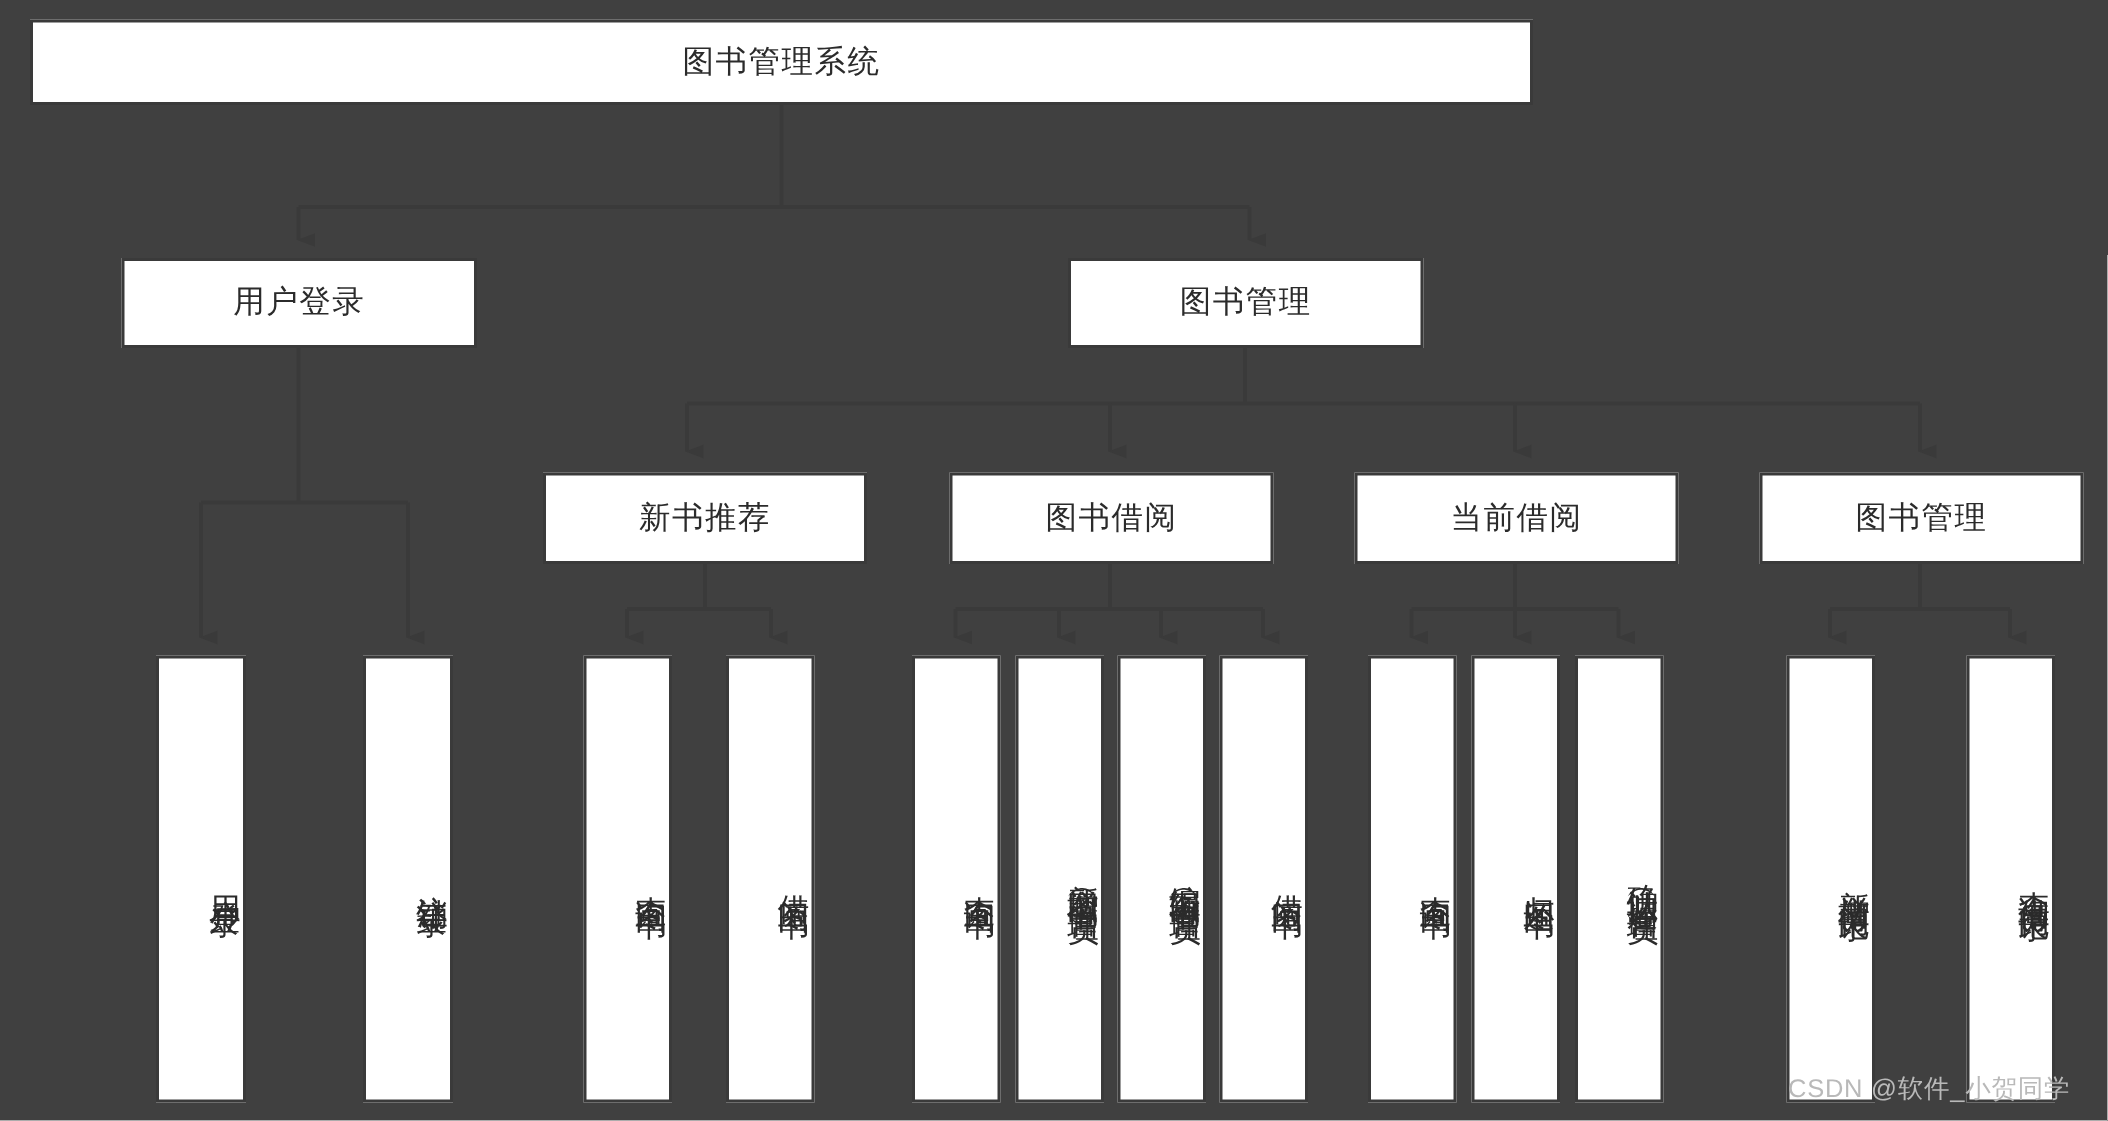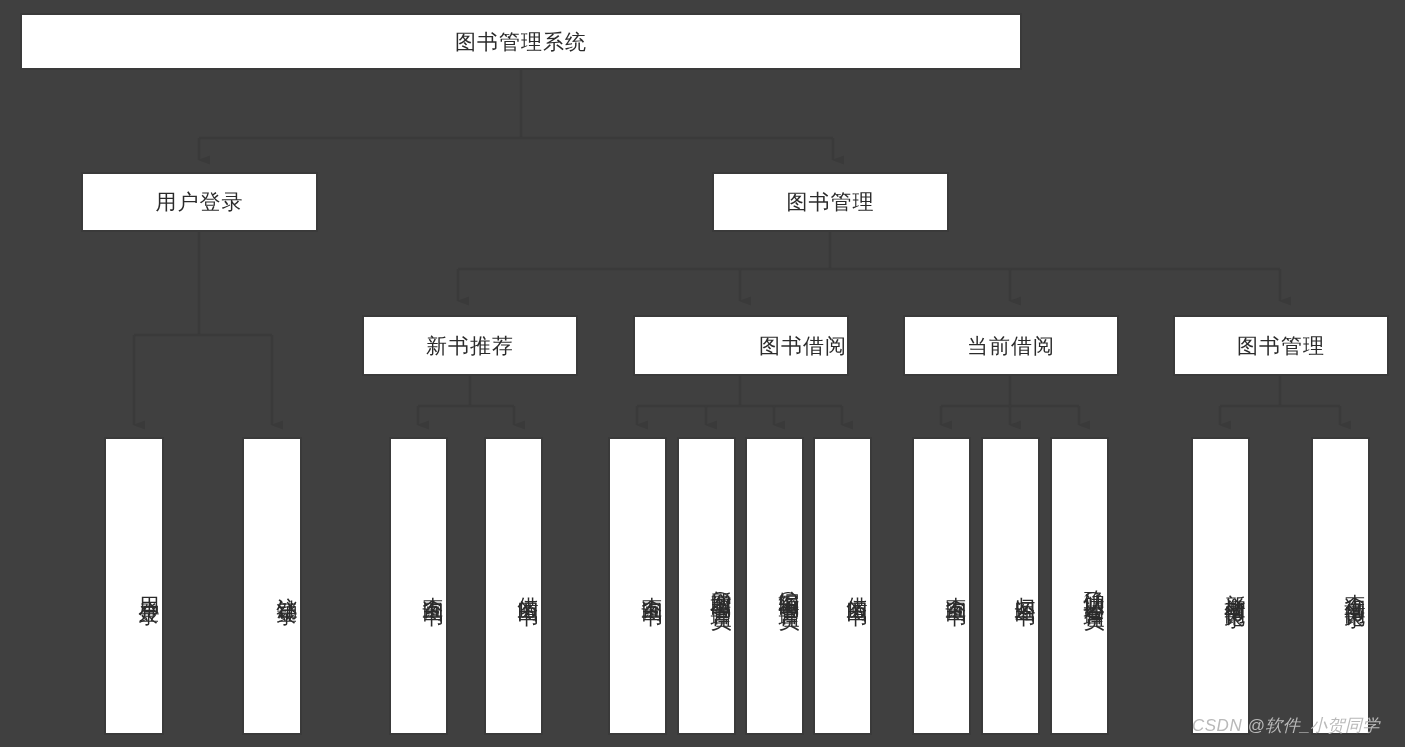--- a/index.html
+++ b/index.html
@@ -50,21 +50,20 @@
     padding: 10px 0;
     align-items: flex-start;
     justify-content: center;
   }
   .watermark {
     position: absolute;
     font-size: 17px;
     color: #b9b9b9;
     letter-spacing: 0.5px;
     white-space: nowrap;
-    font-style: italic;
   }
 </style>
 </head>
 <body>
 
 <div id="canvas">
 
   <svg class="wires" viewBox="0 0 1405 747" xmlns="http://www.w3.org/2000/svg">
     <defs>
       <marker id="ah" markerWidth="10" markerHeight="12" refX="5" refY="11" orient="auto" markerUnits="userSpaceOnUse">
@@ -122,21 +121,21 @@
   <div class="node node-h" style="left:81px; top:172px; width:237px; height:60px;">
     <span>用户登录</span>
   </div>
   <div class="node node-h" style="left:362px; top:315px; width:216px; height:61px;">
     <span>新书推荐</span>
   </div>
 
   <div class="node node-h" style="left:712px; top:172px; width:237px; height:60px;">
     <span>图书管理</span>
   </div>
-  <div class="node node-h" style="left:633px; top:315px; width:216px; height:61px;justify-content:flex-end;">
+  <div class="node node-h" style="left:633px; top:315px; width:216px; height:61px;">
     <span>图书借阅</span>
   </div>
   <div class="node node-h" style="left:903px; top:315px; width:216px; height:61px;">
     <span>当前借阅</span>
   </div>
   <div class="node node-h" style="left:1173px; top:315px; width:216px; height:61px;">
     <span>图书管理</span>
   </div>
 
   <div class="node node-v" style="left:104px; top:437px; width:60px; height:298px;">

